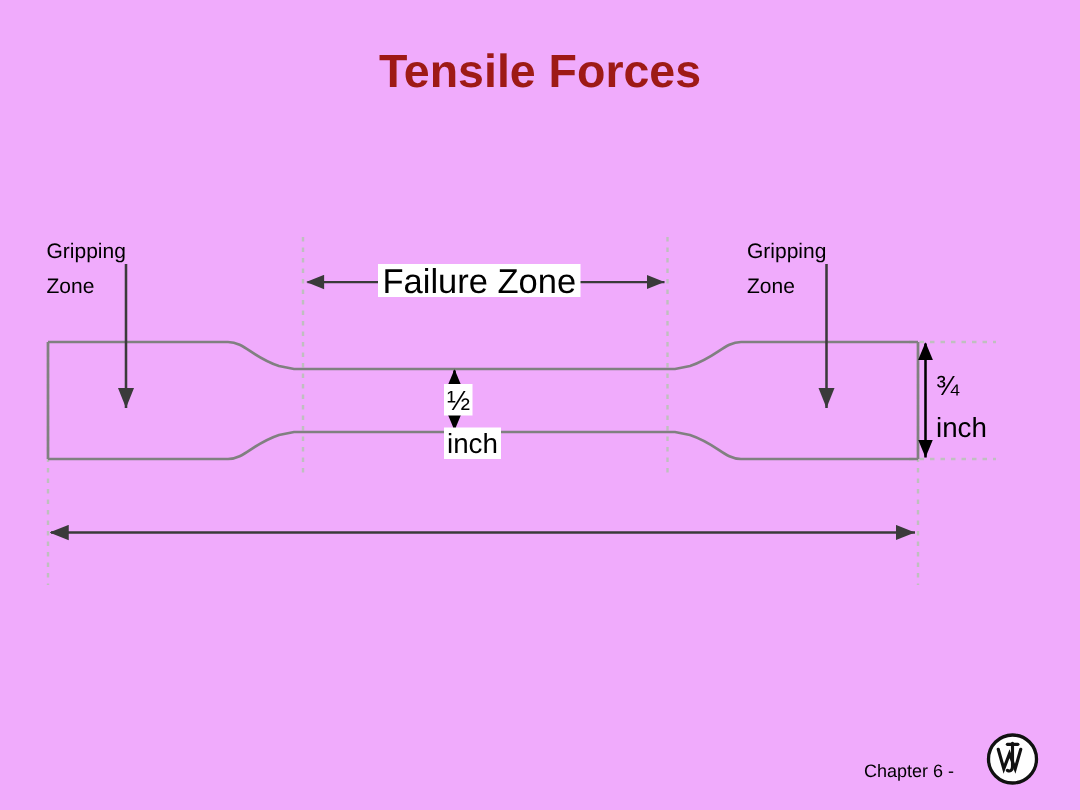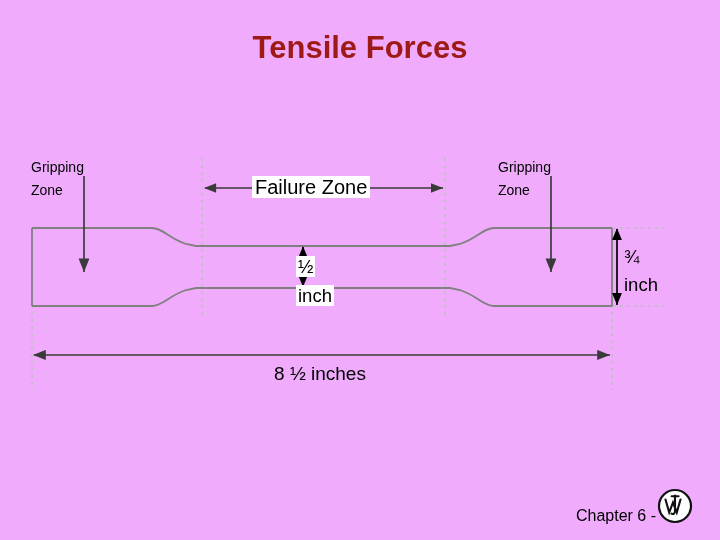--- a/index.html
+++ b/index.html
@@ -53,21 +53,21 @@
   .lbl-zone {
     font-size: 14px;
     line-height: 23px;
   }
   #label-gripping-left  { left: 31px;  top: 156px; }
   #label-gripping-right { left: 498px; top: 156px; }
 
   #label-failure-zone {
     left: 252px;
     top: 176px;
-    font-size: 20px;
+    font-size: 23px;
     line-height: 22px;
     background: #ffffff;
     padding: 0 3px;
   }
 
   #label-half         { left: 296px; top: 256px; font-size: 18.5px; line-height: 21px;
                         background:#ffffff; padding:0 2px;}
   #label-half-inch    { left: 296px; top: 285px; font-size: 18.5px; line-height: 21px;
                         background:#ffffff; padding:0 2px;}
 
@@ -77,21 +77,21 @@
   #label-overall-length {
     left: 0; top: 362px; width: 640px; text-align: center;
     font-size: 19px; line-height: 23px;
   }
 
   
   #footer-chapter {
     position: absolute;
     left: 576px;
     top: 507px;
-    font-size: 16px;
+    font-size: 12px;
     color: #000000;
     white-space: nowrap;
   }
   #footer-logo {
     position: absolute;
     left: 654px;
     top: 485px;
     width: 42px;
     height: 42px;
   }
@@ -169,21 +169,20 @@
   <div class="lbl" id="label-failure-zone">Failure Zone</div>
 
   <div class="lbl" id="label-half">½</div>
 
   <div class="lbl" id="label-half-inch">inch</div>
 
   <div class="lbl" id="label-threequarter">¾</div>
 
   <div class="lbl" id="label-tq-inch">inch</div>
 
-  <div class="lbl" id="label-overall-length">8 ½ inches</div>
 
   <div id="footer-chapter">Chapter 6 -</div>
 
   <svg id="footer-logo" viewBox="0 0 42 42" xmlns="http://www.w3.org/2000/svg">
     <circle cx="21" cy="21" r="16" fill="#ffffff" stroke="#111111" stroke-width="2.2"></circle>
 
     <g stroke="#111111" fill="none" stroke-width="2.1" stroke-linecap="round">
       <path d="M11.5,14.5 L15.2,27.5 L19,17.5 L22.8,27.5 L26.5,14.5"></path>
       <path d="M21,10.5 L21,26.2 C21,28.6 19.2,29.6 17.6,28.6"></path>
       <path d="M17.6,11.2 L24.6,11.2"></path>

